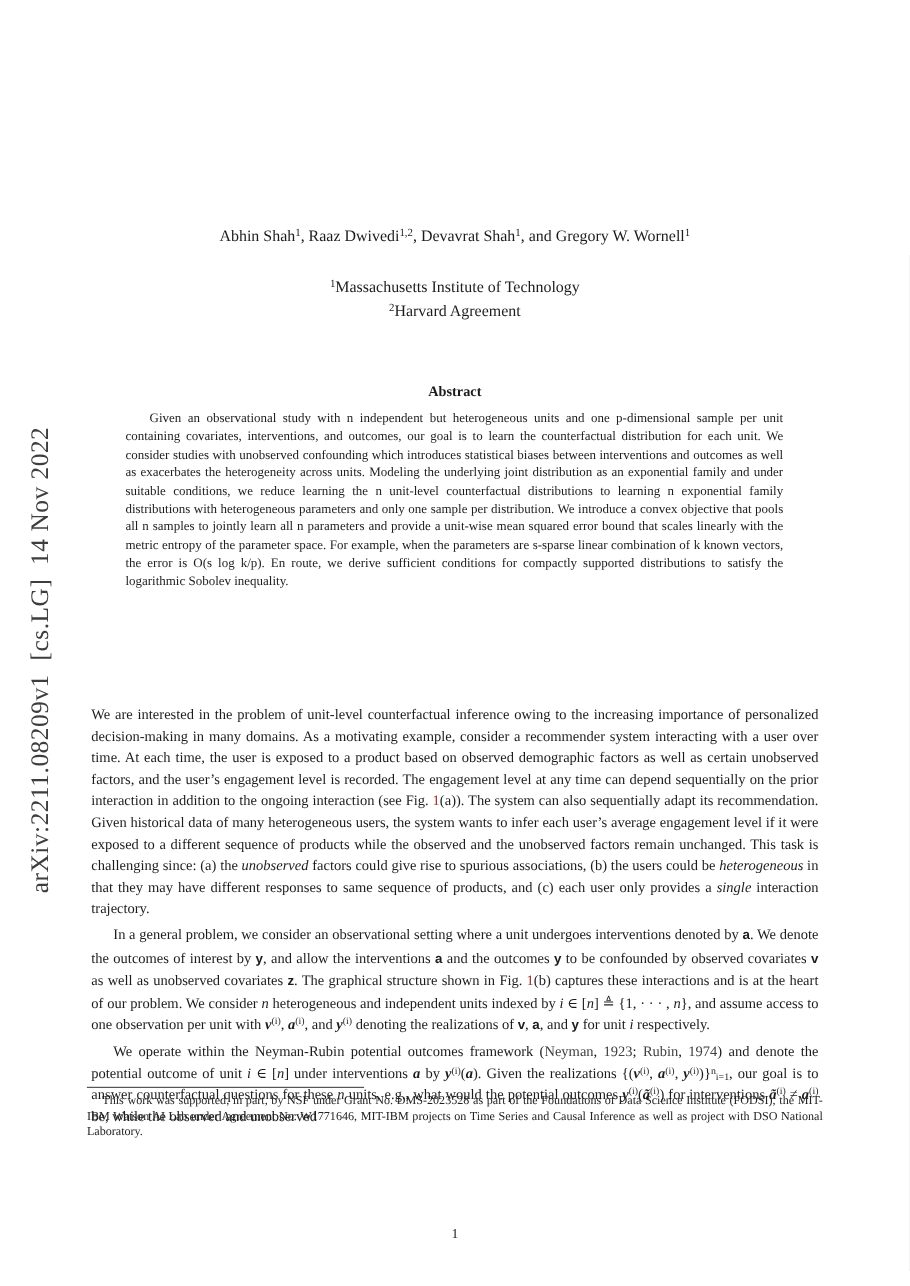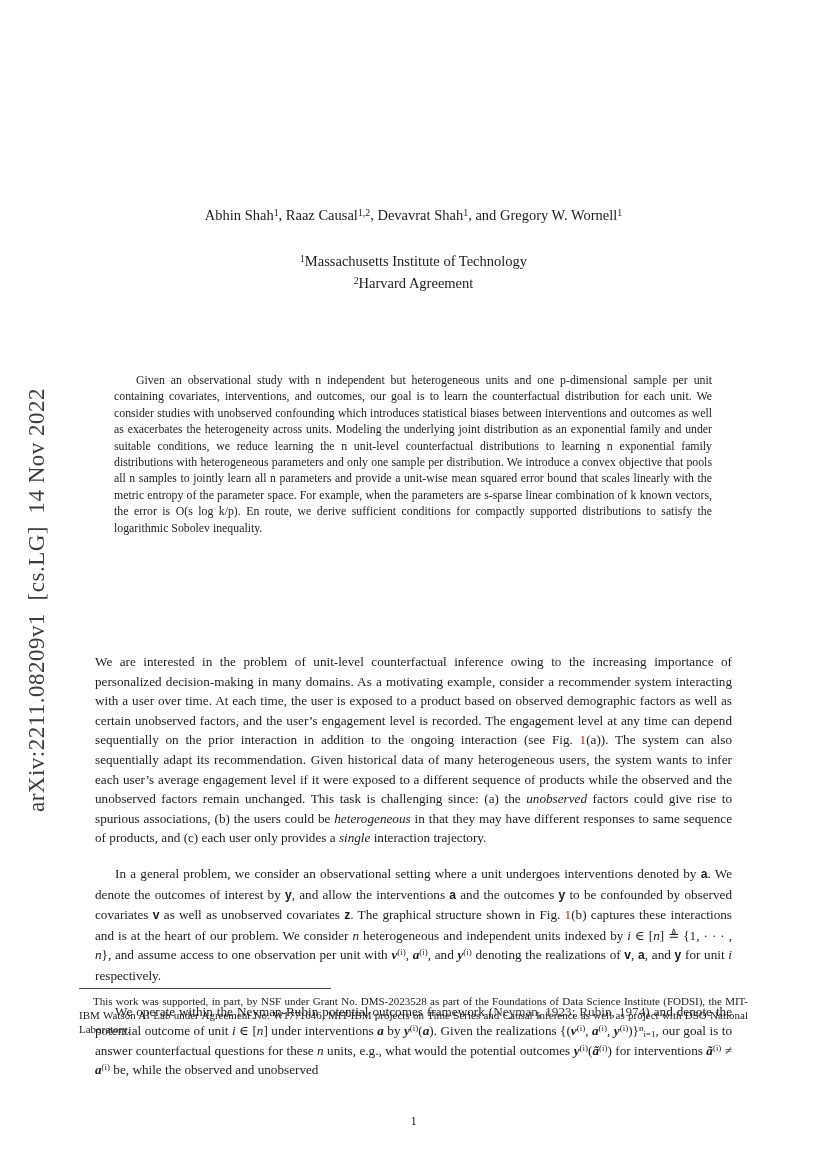--- a/index.html
+++ b/index.html
@@ -46,21 +46,21 @@
   .section-heading {
     position:absolute; top:596px; left:79px; right:79px;
     font-size:17.5px; font-weight:bold; margin:0;
   }
   .section-number { margin-right:16px; }
   .body-col {
     position:absolute; top:636px; left:79px; width:669px;
   }
   .body-par {
     font-size:13.2px; line-height:19.6px;
-    text-align:justify; margin:16px;
+    text-align:justify; margin:4px;
   }
   .body-par.indented { text-indent:20px; }
   .footnote {
     position:absolute; top:988px; left:79px; width:669px;
   }
   .footnote-rule {
     width:252px; height:0;
     border-top:1px solid #444;
     margin-bottom:5px;
   }
@@ -83,27 +83,28 @@
   .seg-cite { color:#404040; }
 </style>
 </head>
 <body>
 
 <div class="page">
 
   <div class="arxiv-stamp">arXiv:2211.08209v1  [cs.LG]  14 Nov 2022</div>
 
 
-  <div class="authors"><span>Abhin Shah</span><span class="seg-sup">1</span><span>, Raaz Causal</span><span class="seg-sup">1,2</span><span>, Devavrat Shah</span><span class="seg-sup">1</span><span>, and Gregory W. Wornell</span><span class="seg-sup">1</span></div>
+  <div class="authors"><span>Abhin Shah</span><span class="seg-sup">1</span><span>, Raaz Dwivedi</span><span class="seg-sup">1,2</span><span>, Devavrat Shah</span><span class="seg-sup">1</span><span>, and Gregory W. Wornell</span><span class="seg-sup">1</span></div>
 
   <div class="affiliations">
     <div><sup class="seg-sup">1</sup><span>Massachusetts Institute of Technology</span></div>
     <div><sup class="seg-sup">2</sup><span>Harvard Agreement</span></div>
   </div>
 
+  <div class="abstract-heading">Abstract</div>
 
   <p class="abstract-text">Given an observational study with n independent but heterogeneous units and one p-dimensional sample per unit containing covariates, interventions, and outcomes, our goal is to learn the counterfactual distribution for each unit. We consider studies with unobserved confounding which introduces statistical biases between interventions and outcomes as well as exacerbates the heterogeneity across units. Modeling the underlying joint distribution as an exponential family and under suitable conditions, we reduce learning the n unit-level counterfactual distributions to learning n exponential family distributions with heterogeneous parameters and only one sample per distribution. We introduce a convex objective that pools all n samples to jointly learn all n parameters and provide a unit-wise mean squared error bound that scales linearly with the metric entropy of the parameter space. For example, when the parameters are s-sparse linear combination of k known vectors, the error is O(s log k/p). En route, we derive sufficient conditions for compactly supported distributions to satisfy the logarithmic Sobolev inequality.</p>
 
 
   <div class="body-col">
     <p class="body-par"><span>We are interested in the problem of unit-level counterfactual inference owing to the increasing importance of personalized decision-making in many domains. As a motivating example, consider a recommender system interacting with a user over time. At each time, the user is exposed to a product based on observed demographic factors as well as certain unobserved factors, and the user’s engagement level is recorded. The engagement level at any time can depend sequentially on the prior interaction in addition to the ongoing interaction (see Fig. </span><span class="seg-link">1</span><span>(a)). The system can also sequentially adapt its recommendation. Given historical data of many heterogeneous users, the system wants to infer each user’s average engagement level if it were exposed to a different sequence of products while the observed and the unobserved factors remain unchanged. This task is challenging since: (a) the </span><span class="seg-i">unobserved</span><span> factors could give rise to spurious associations, (b) the users could be </span><span class="seg-i">heterogeneous</span><span> in that they may have different responses to same sequence of products, and (c) each user only provides a </span><span class="seg-i">single</span><span> interaction trajectory.</span></p>
     <p class="body-par indented"><span>In a general problem, we consider an observational setting where a unit undergoes interventions denoted by </span><span class="seg-b">a</span><span>. We denote the outcomes of interest by </span><span class="seg-b">y</span><span>, and allow the interventions </span><span class="seg-b">a</span><span> and the outcomes </span><span class="seg-b">y</span><span> to be confounded by observed covariates </span><span class="seg-b">v</span><span> as well as unobserved covariates </span><span class="seg-b">z</span><span>. The graphical structure shown in Fig. </span><span class="seg-link">1</span><span>(b) captures these interactions and is at the heart of our problem. We consider </span><span class="seg-i">n</span><span> heterogeneous and independent units indexed by </span><span class="seg-i">i</span><span> ∈ [</span><span class="seg-i">n</span><span>] ≜ {1, · · · , </span><span class="seg-i">n</span><span>}, and assume access to one observation per unit with </span><span class="seg-bi">v</span><span class="seg-sup">(i)</span><span>, </span><span class="seg-bi">a</span><span class="seg-sup">(i)</span><span>, and </span><span class="seg-bi">y</span><span class="seg-sup">(i)</span><span> denoting the realizations of </span><span class="seg-b">v</span><span>, </span><span class="seg-b">a</span><span>, and </span><span class="seg-b">y</span><span> for unit </span><span class="seg-i">i</span><span> respectively.</span></p>
     <p class="body-par indented"><span>We operate within the Neyman-Rubin potential outcomes framework (</span><span class="seg-cite">Neyman</span><span>, </span><span class="seg-cite">1923</span><span>; </span><span class="seg-cite">Rubin</span><span>, </span><span class="seg-cite">1974</span><span>) and denote the potential outcome of unit </span><span class="seg-i">i</span><span> ∈ [</span><span class="seg-i">n</span><span>] under interventions </span><span class="seg-bi">a</span><span> by </span><span class="seg-bi">y</span><span class="seg-sup">(i)</span><span>(</span><span class="seg-bi">a</span><span>). Given the realizations {(</span><span class="seg-bi">v</span><span class="seg-sup">(i)</span><span>, </span><span class="seg-bi">a</span><span class="seg-sup">(i)</span><span>, </span><span class="seg-bi">y</span><span class="seg-sup">(i)</span><span>)}</span><span class="seg-sup">n</span><span class="seg-sub">i=1</span><span>, our goal is to answer counterfactual questions for these </span><span class="seg-i">n</span><span> units, e.g., what would the potential outcomes </span><span class="seg-bi">y</span><span class="seg-sup">(i)</span><span>(</span><span class="seg-bi">ã</span><span class="seg-sup">(i)</span><span>) for interventions </span><span class="seg-bi">ã</span><span class="seg-sup">(i)</span><span> ≠ </span><span class="seg-bi">a</span><span class="seg-sup">(i)</span><span> be, while the observed and unobserved</span></p>
   </div>
 

